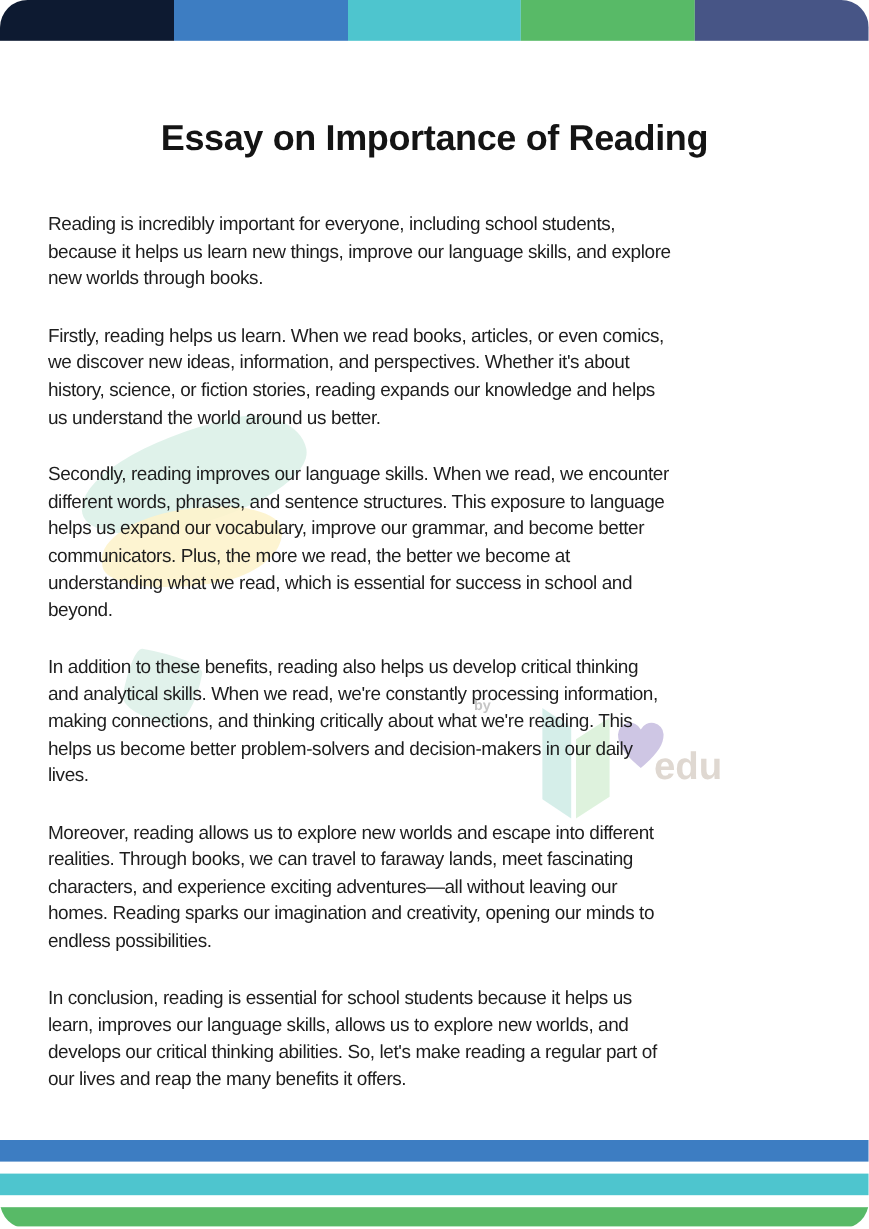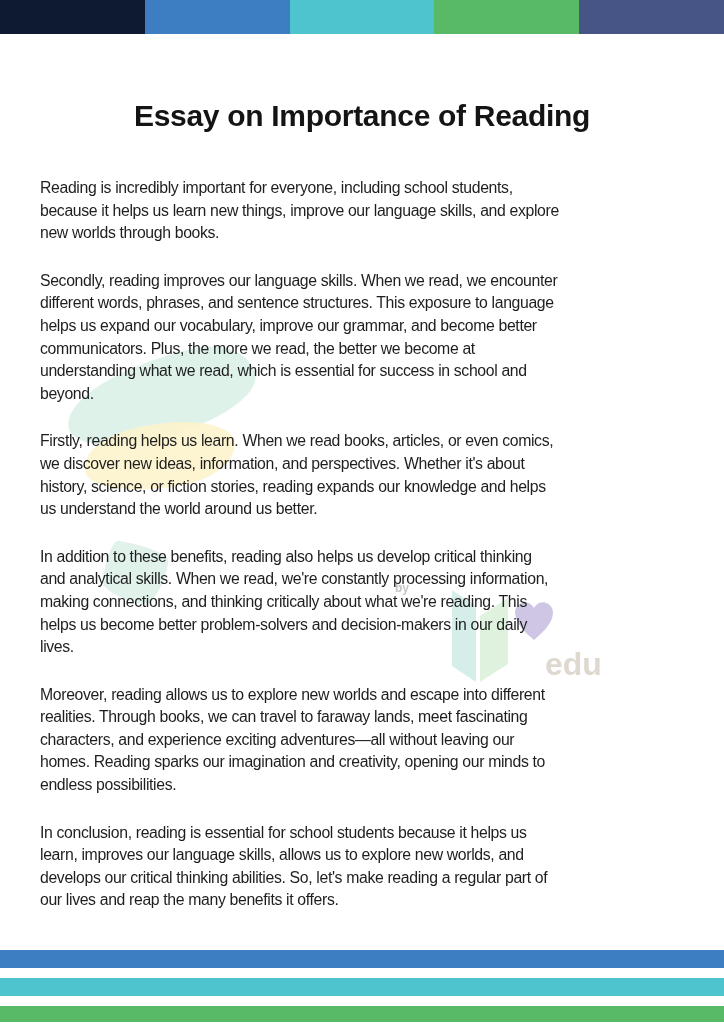--- a/index.html
+++ b/index.html
@@ -3,20 +3,21 @@
 <meta charset="utf-8">
 <style>
   html, body { margin: 0; padding: 0; background: #ffffff; }
   .page {
     position: relative;
     width: 724px;
     height: 1024px;
     background: #ffffff;
     overflow: hidden;
     font-family: "Liberation Sans", sans-serif;
+    border-radius: 23px;
   }
 
   
   .brand-bar {
     position: absolute;
     top: 0; left: 0;
     width: 100%; height: 34px;
     display: flex;
   }
   .brand-bar .seg { flex: 1 1 0; height: 100%; }
@@ -95,21 +96,20 @@
     font-weight: 700;
     letter-spacing: 0.5px;
     opacity: 0.85;
   }
   .wm-edu {
     position: absolute;
     left: 545px; top: 620px;
     font-size: 32px;
     font-weight: 700;
     opacity: 0.8;
-    margin-top: 26px;
   }
   .wm-icon { position: absolute; left: 444px; top: 582px; opacity: 0.65; }
 
   
   .stripe { position: absolute; left: 0; width: 100%; }
   .stripe-0 { top: 950px; height: 18px; }
   .stripe-1 { top: 978px; height: 18px; }
   .stripe-2 { top: 1006px; height: 16px; }
 </style>
 </head>
@@ -137,30 +137,30 @@
       <path d="M64 16 L36 34 L36 100 L64 82 Z" fill="#cdeccb"></path>
       <path d="M90 58 C77 47, 71 39, 71 30 A10 10 0 0 1 90 26 A10 10 0 0 1 109 30 C109 39, 103 47, 90 58 Z" fill="#b5a9d6"></path>
     </svg>
     <div class="wm-edu" style="color: rgb(216, 207, 198);">edu</div>
   </div>
 
   <main class="essay">
       <p>Reading is incredibly important for everyone, including school students,
 because it helps us learn new things, improve our language skills, and explore
 new worlds through books.</p>
+      <p>Firstly, reading helps us learn. When we read books, articles, or even comics,
+we discover new ideas, information, and perspectives. Whether it's about
+history, science, or fiction stories, reading expands our knowledge and helps
+us understand the world around us better.</p>
       <p>Secondly, reading improves our language skills. When we read, we encounter
 different words, phrases, and sentence structures. This exposure to language
 helps us expand our vocabulary, improve our grammar, and become better
 communicators. Plus, the more we read, the better we become at
 understanding what we read, which is essential for success in school and
 beyond.</p>
-      <p>Firstly, reading helps us learn. When we read books, articles, or even comics,
-we discover new ideas, information, and perspectives. Whether it's about
-history, science, or fiction stories, reading expands our knowledge and helps
-us understand the world around us better.</p>
       <p>In addition to these benefits, reading also helps us develop critical thinking
 and analytical skills. When we read, we're constantly processing information,
 making connections, and thinking critically about what we're reading. This
 helps us become better problem-solvers and decision-makers in our daily
 lives.</p>
       <p>Moreover, reading allows us to explore new worlds and escape into different
 realities. Through books, we can travel to faraway lands, meet fascinating
 characters, and experience exciting adventures—all without leaving our
 homes. Reading sparks our imagination and creativity, opening our minds to
 endless possibilities.</p>

